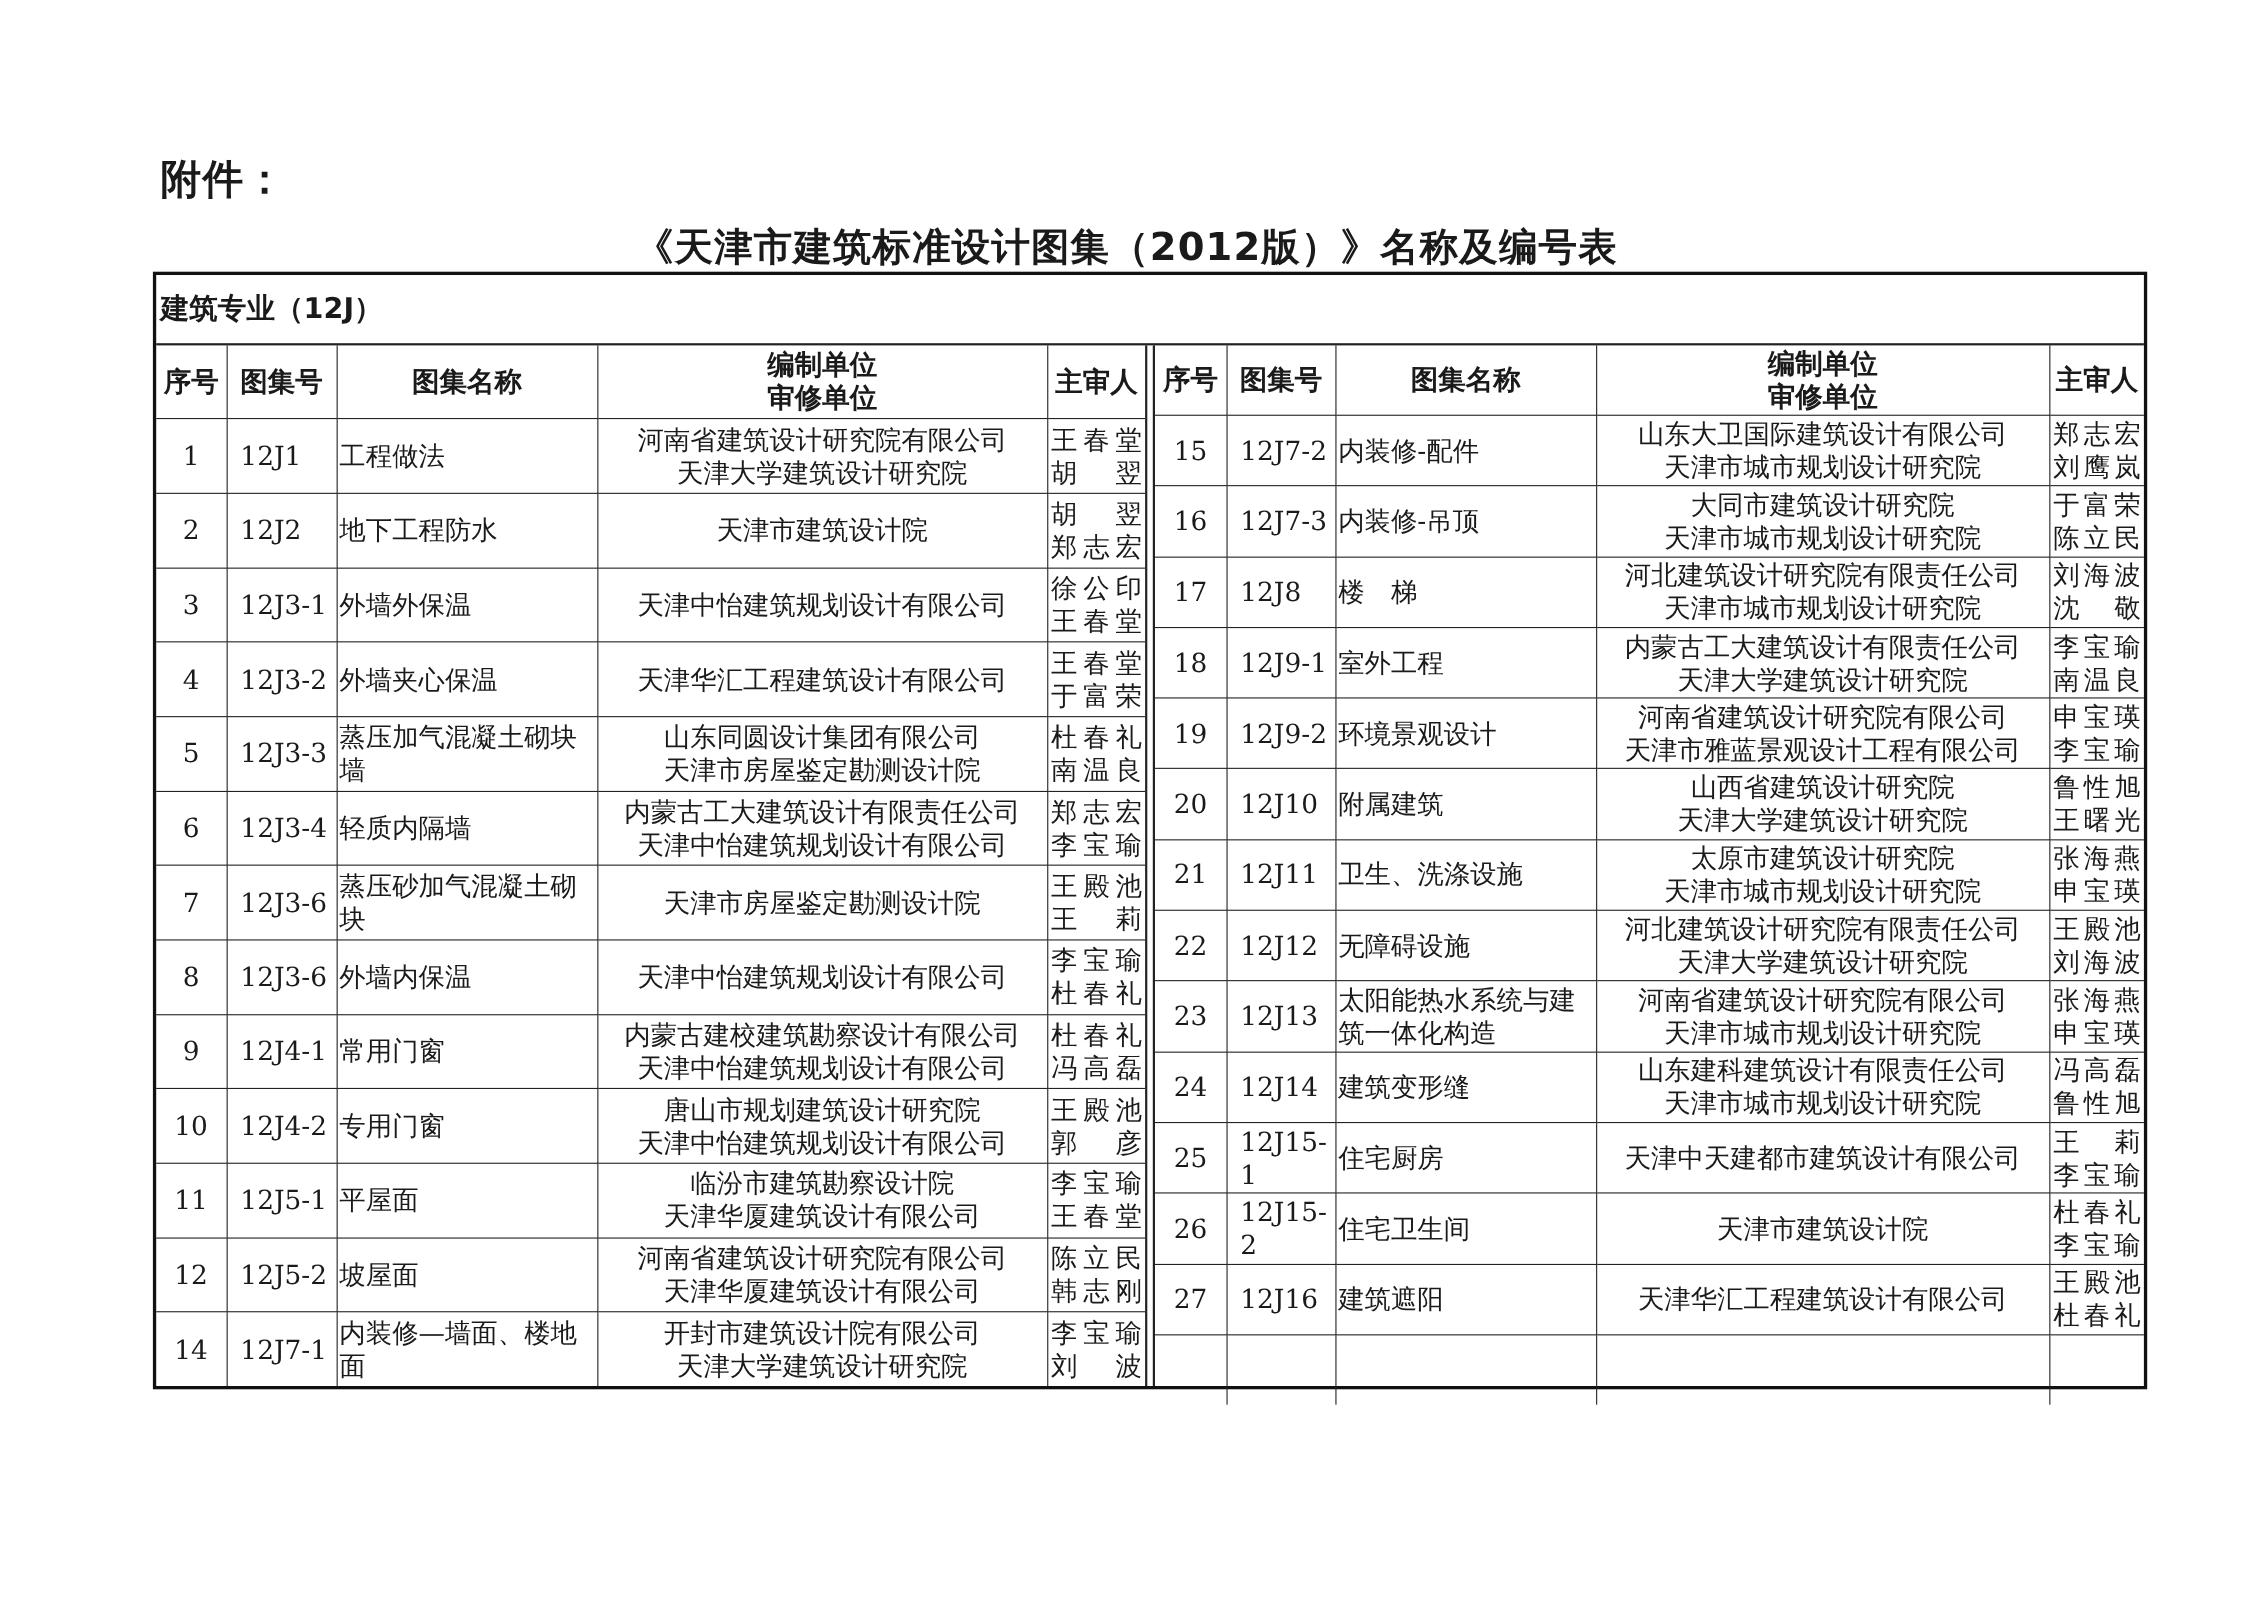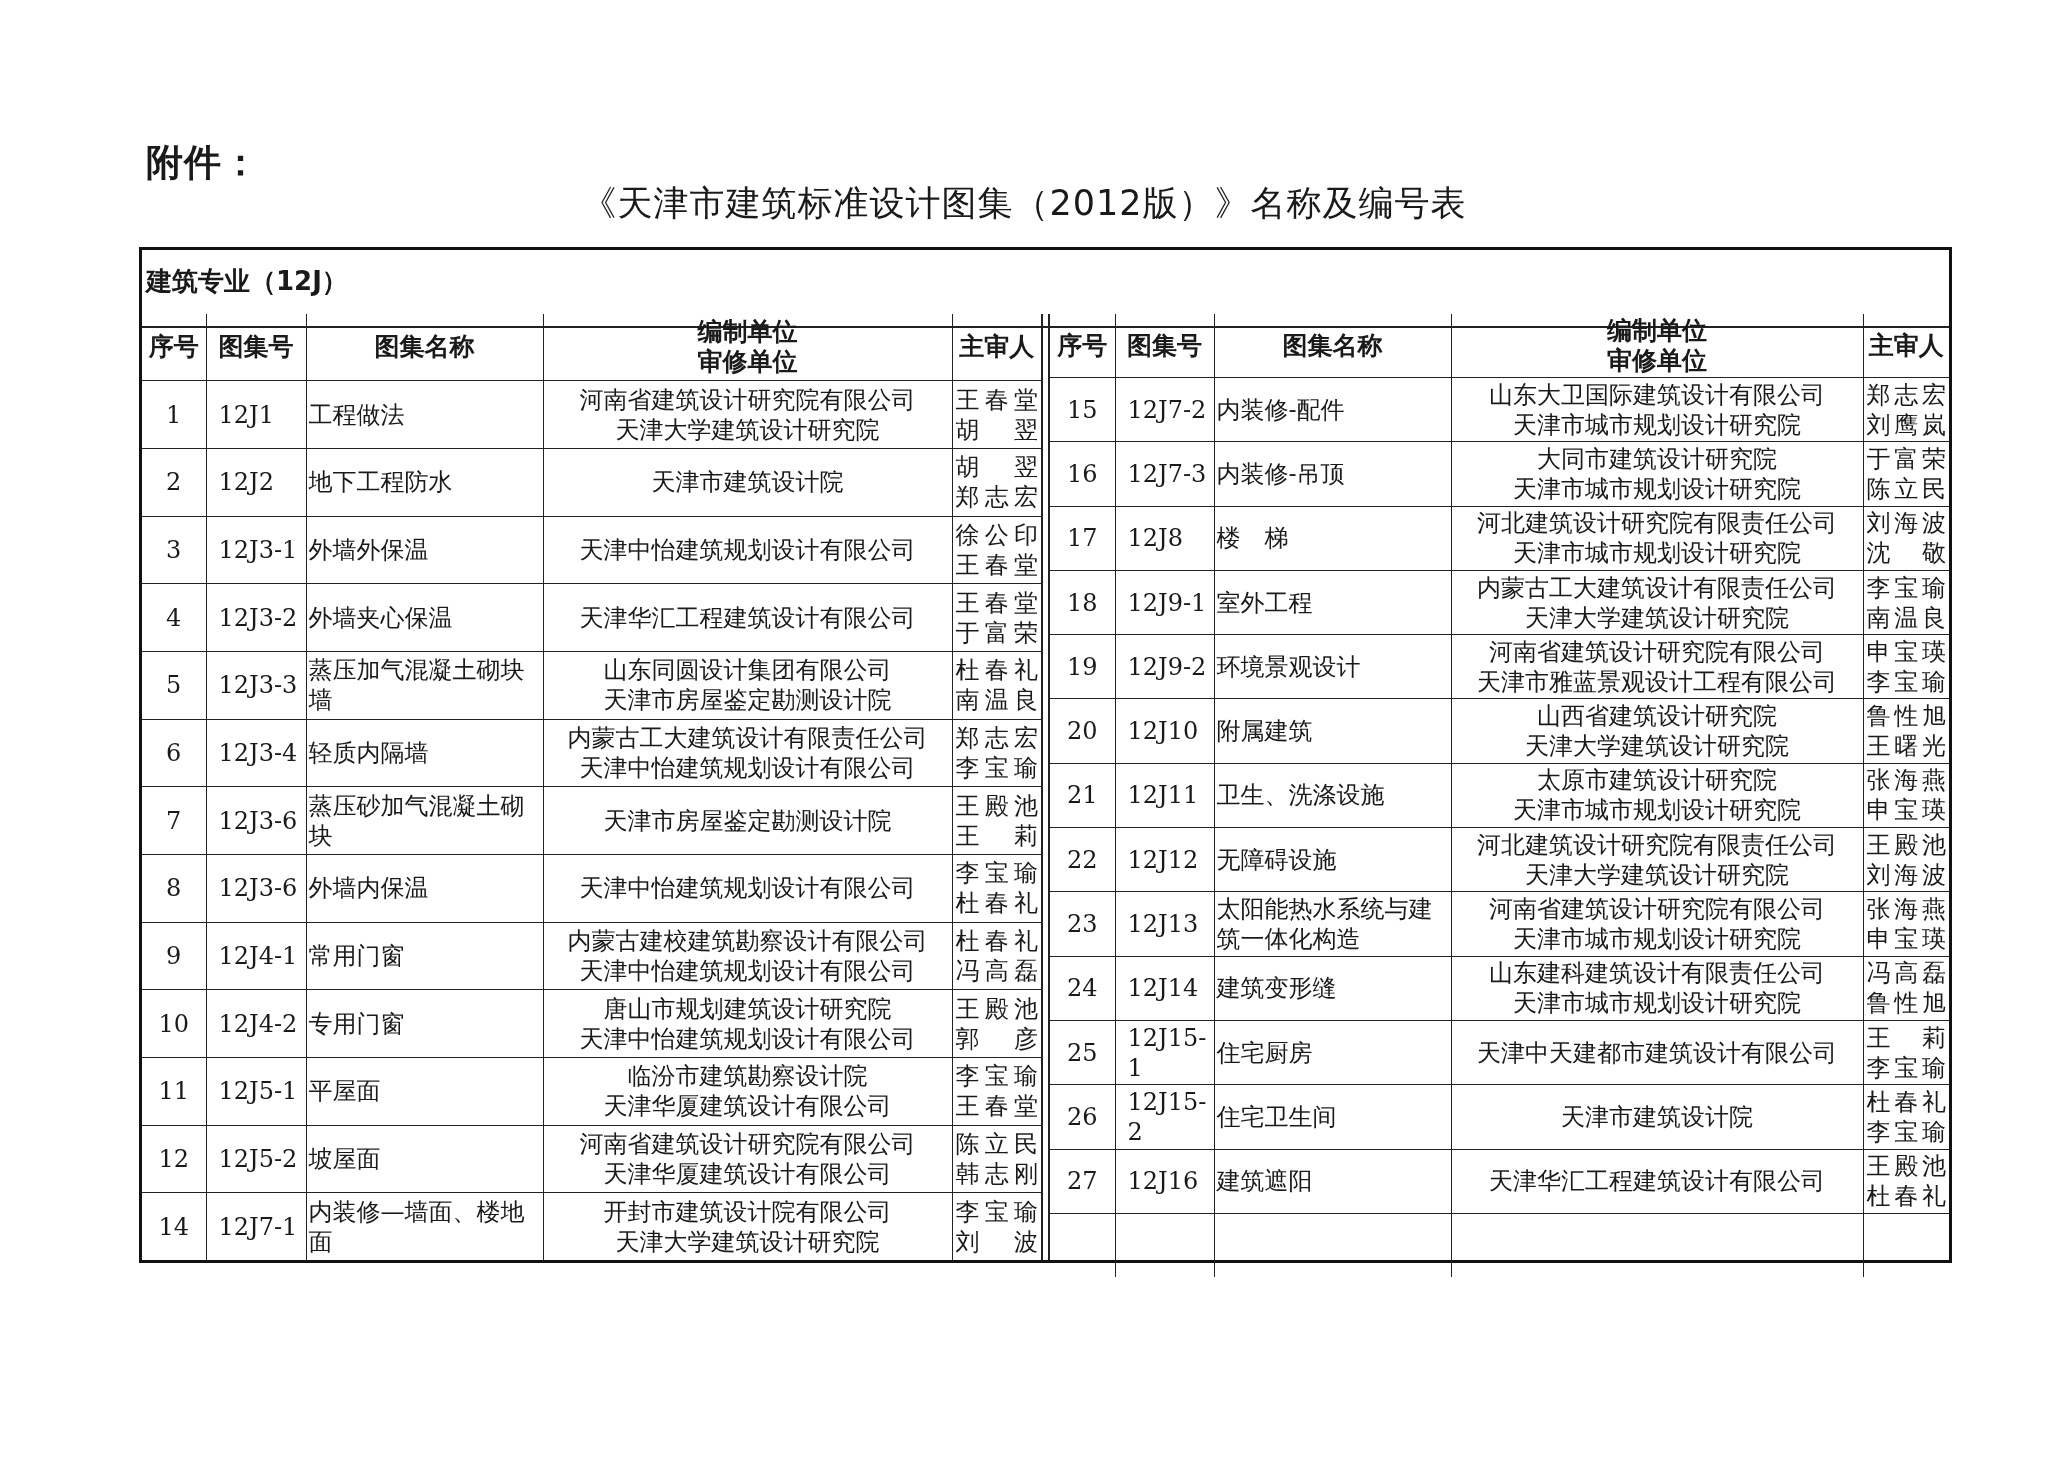--- a/index.html
+++ b/index.html
@@ -6,30 +6,30 @@
   body {
     width: 2048px; height: 1459px; position: relative; overflow: hidden;
     font-family: "DejaVu Serif", "Liberation Serif", serif; color: #1a1a1a;
   }
   .attach {
     position: absolute; left: 146px; top: 138px;
     font-family: "DejaVu Sans", "Liberation Sans", sans-serif;
     font-weight: bold; font-size: 37px; letter-spacing: 1px;
   }
   .doc-title {
-    position: absolute; left: 0; top: 180px; width: 2048px; text-align: center;
+    position: absolute; left: 0; top: 201px; width: 2048px; text-align: center;
     font-family: "DejaVu Sans", "Liberation Sans", sans-serif;
-    font-weight: normal; font-size: 35px; letter-spacing: 1px;
+    font-weight: bold; font-size: 35px; letter-spacing: 1px;
   }
   .frame {
     position: absolute; left: 139px; top: 247px; width: 1813px; height: 1016px;
     border: 3px solid #111; box-sizing: border-box;
   }
   .section-hdr {
-    position: absolute; left: 0; top: 0; width: 100%; height: 78px;
+    position: absolute; left: 0; top: 0; width: 100%; height: 64px;
     border-bottom: 2px solid #222; box-sizing: border-box;
     font-family: "DejaVu Sans", "Liberation Sans", sans-serif;
     font-weight: bold; font-size: 26px; line-height: 62px; padding-left: 4px;
   }
   .half {
     position: absolute; top: 64px; bottom: 0;
   }
   .half.left { left: 0; width: 899px; }
   .half.right { left: 908px; width: 899px; }
   .divider {

